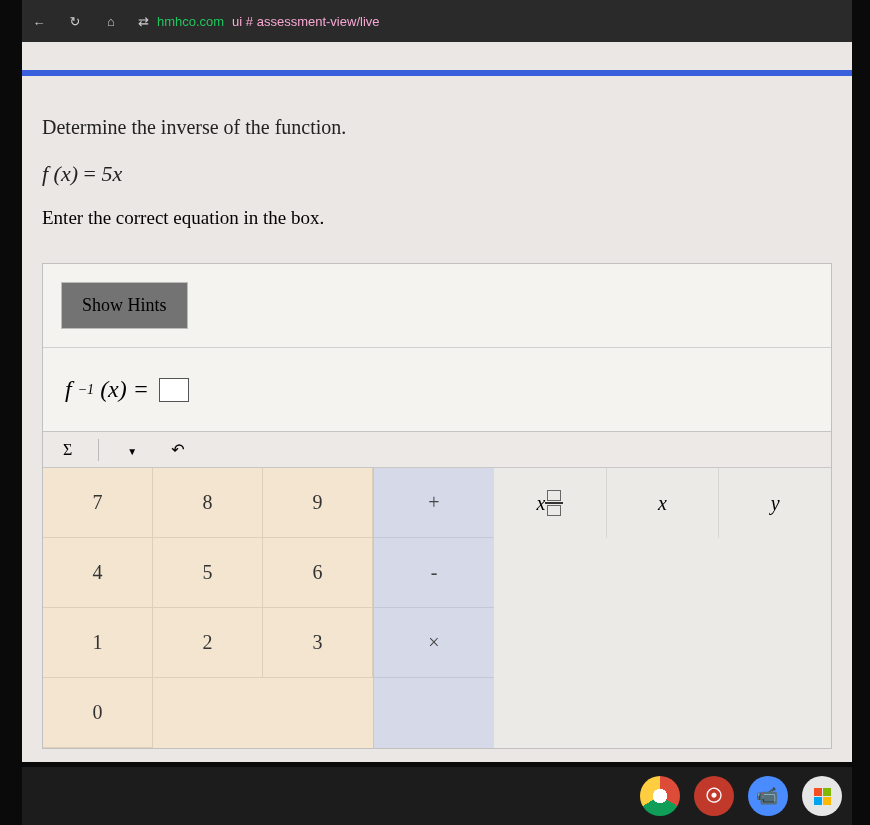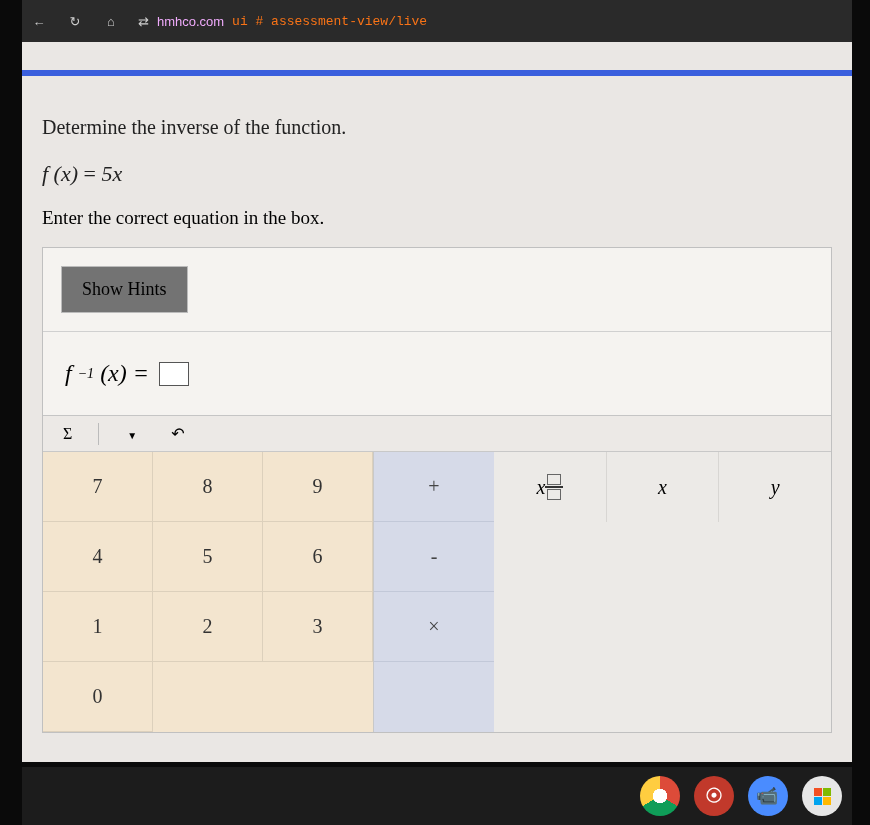--- a/index.html
+++ b/index.html
@@ -27,22 +27,22 @@
       color: #b8b8b8;
       font-family: Arial, sans-serif;
       font-size: 13px;
     }
     .browser-bar .icon-btn {
       width: 18px; height: 18px;
       display: flex; align-items: center; justify-content: center;
       color: #ccc;
     }
     .url-area { display: flex; align-items: center; gap: 8px; color: #d0d0d0; }
-    .url-main { color: #f0abfc; font-weight: 500; }
-    .url-rest { color: #f97316; font-family: Liberation Mono, monospace; }
+    .url-main { color: #22c55e; font-weight: 500; }
+    .url-rest { color: #f9a8d4; }
     .content {
       background: #eae7e4;
       height: 720px;
       overflow: hidden;
       position: relative;
     }
     .blue-bar {
       height: 6px;
       background: #3a5fdd;
       margin-top: 28px;
@@ -58,21 +58,21 @@
     }
     .formula {
       font-size: 22px;
       color: #222;
       margin-bottom: 20px;
       font-style: italic;
       font-family: 'Times New Roman', serif;
     }
     .instr {
       font-size: 19px;
-      margin-bottom: 18px;
+      margin-bottom: 34px;
     }
     .answer-panel {
       border: 1px solid #c0c0c0;
       background: #f5f3f0;
     }
     .hints-row {
       padding: 18px;
       border-bottom: 1px solid #d0d0d0;
     }
     .show-hints {

